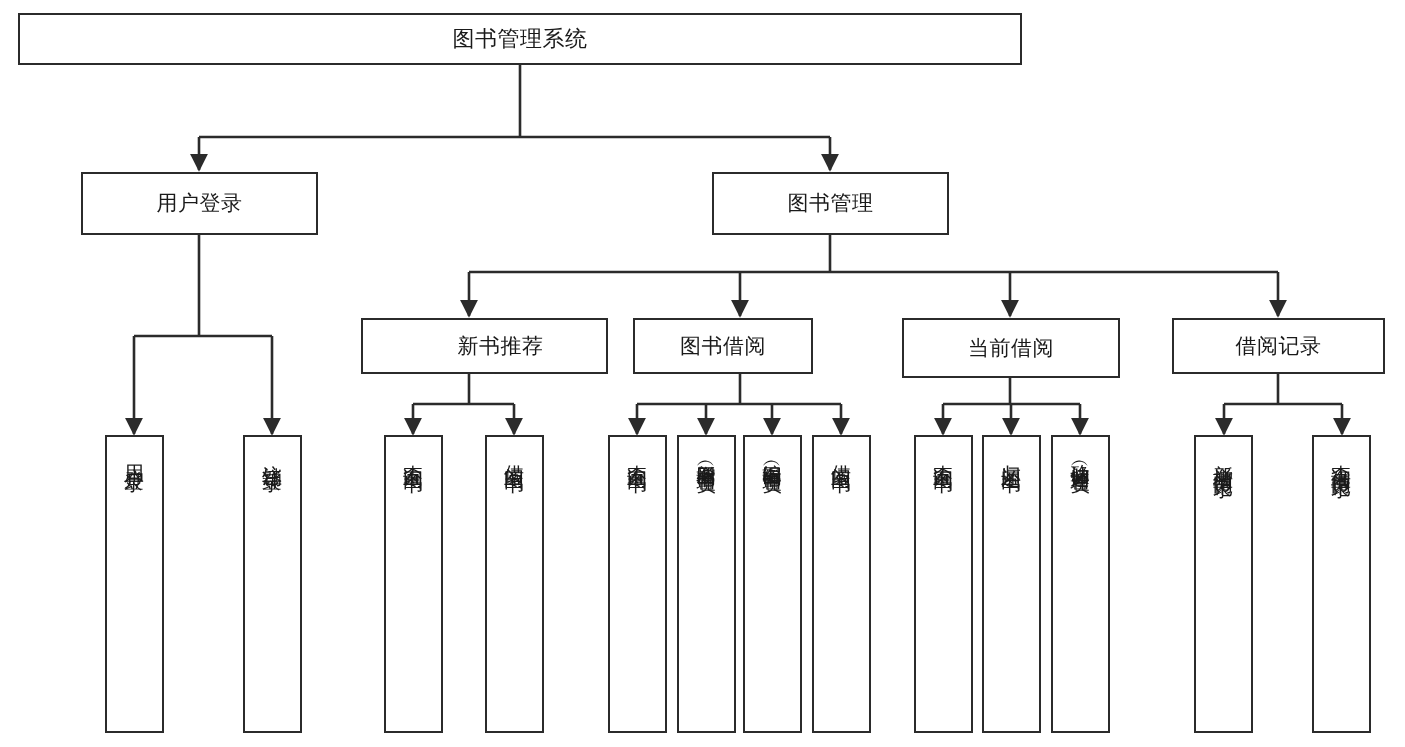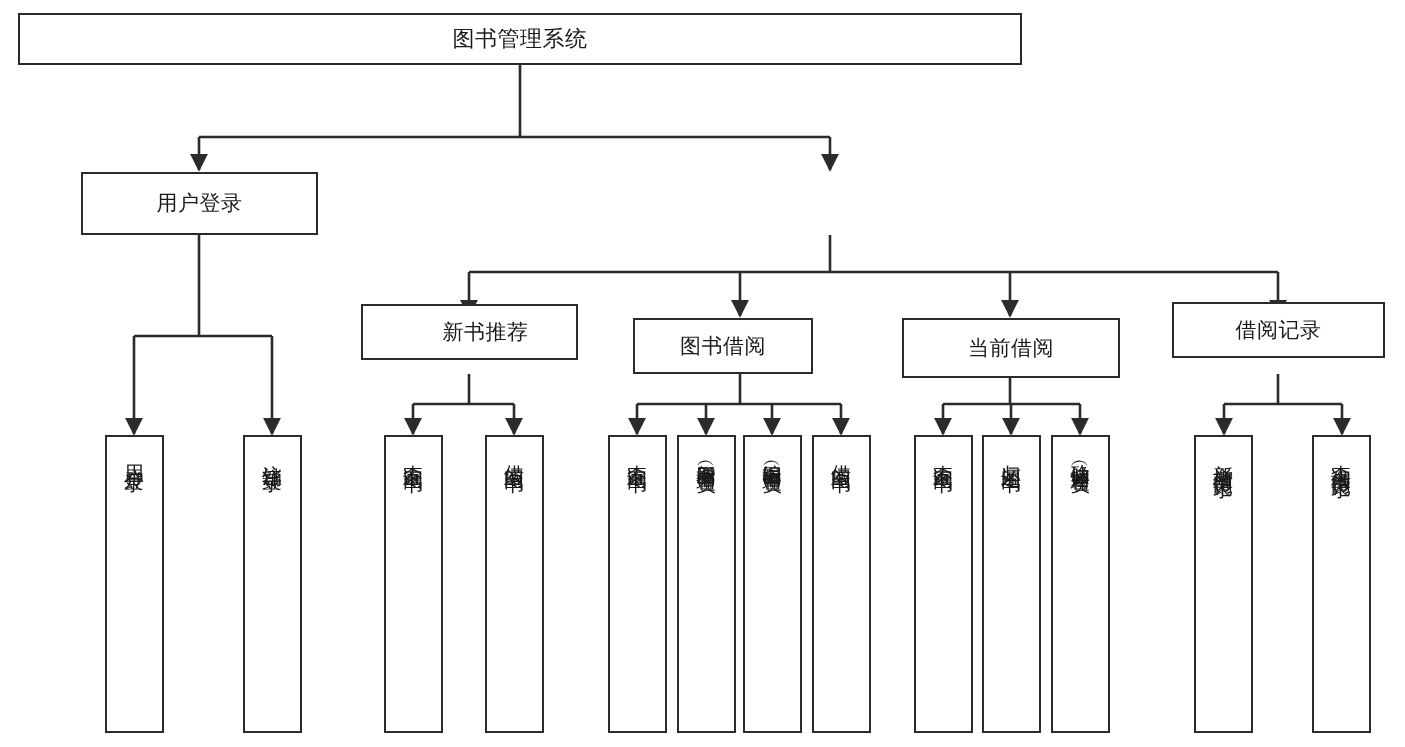--- a/index.html
+++ b/index.html
@@ -130,31 +130,34 @@
     </g>
   </svg>
 
   <div class="node root horiz" style="left:18px; top:13px; width:1004px; height:52px;">
     <span class="label">图书管理系统</span>
   </div>
 
   <div class="node horiz" style="left:81px; top:172px; width:237px; height:63px;">
     <span class="label">用户登录</span>
   </div>
-
-  <div class="node horiz" style="left:361px; top:304px; width:217px; height:56px;padding-left:32px;">
+  <div class="node horiz" style="left:712px; top:172px; width:237px; height:63px;">
+    <span class="label">图书管理</span>
+  </div>
+
+  <div class="node horiz" style="left:361px; top:318px; width:247px; height:56px;padding-left:32px;">
     <span class="label">新书推荐</span>
   </div>
   <div class="node horiz" style="left:633px; top:318px; width:180px; height:56px;">
     <span class="label">图书借阅</span>
   </div>
   <div class="node horiz" style="left:902px; top:318px; width:218px; height:60px;">
     <span class="label">当前借阅</span>
   </div>
-  <div class="node horiz" style="left:1172px; top:302px; width:213px; height:56px;">
+  <div class="node horiz" style="left:1172px; top:318px; width:213px; height:56px;">
     <span class="label">借阅记录</span>
   </div>
 
   <div class="node vert" style="left:105px; top:435px; width:59px; height:298px;">
     <span class="label">用户登录</span>
   </div>
   <div class="node vert" style="left:243px; top:435px; width:59px; height:298px;">
     <span class="label">注销登录</span>
   </div>
 

